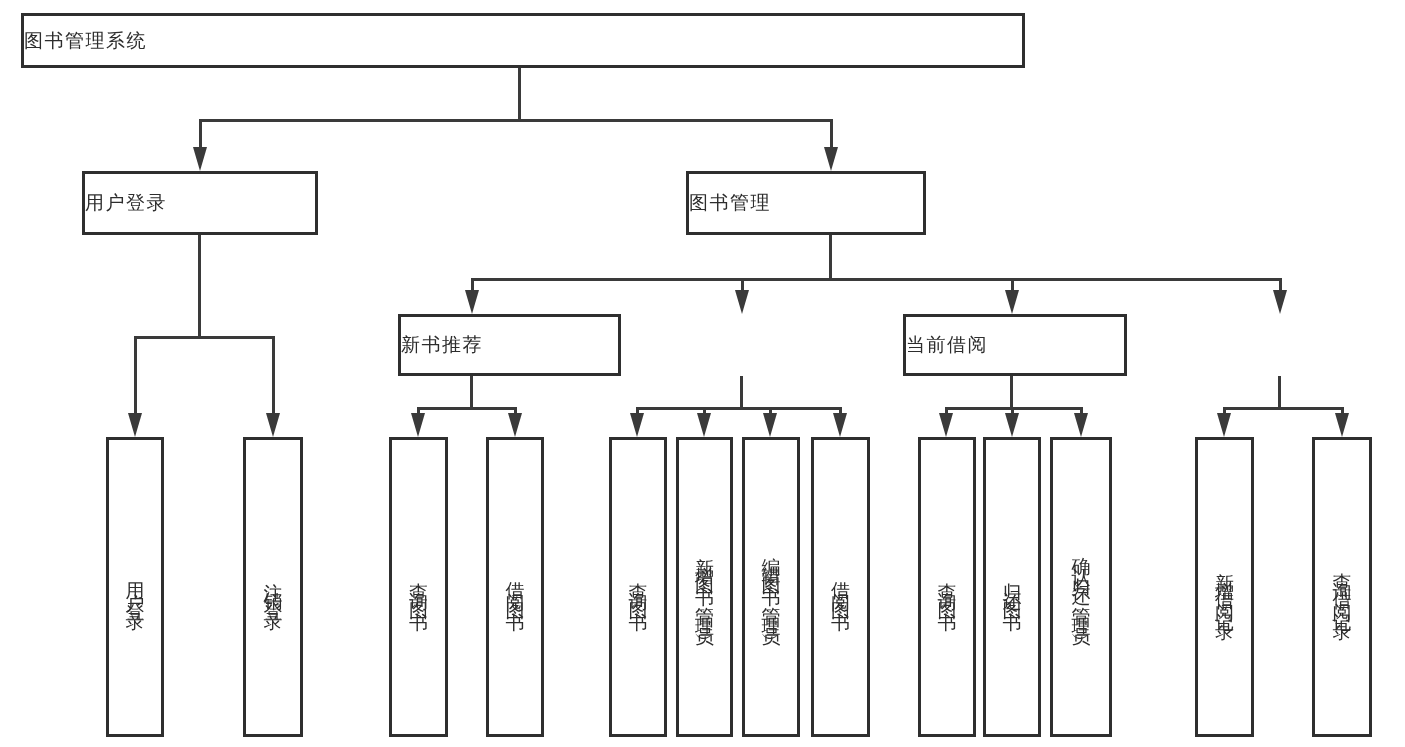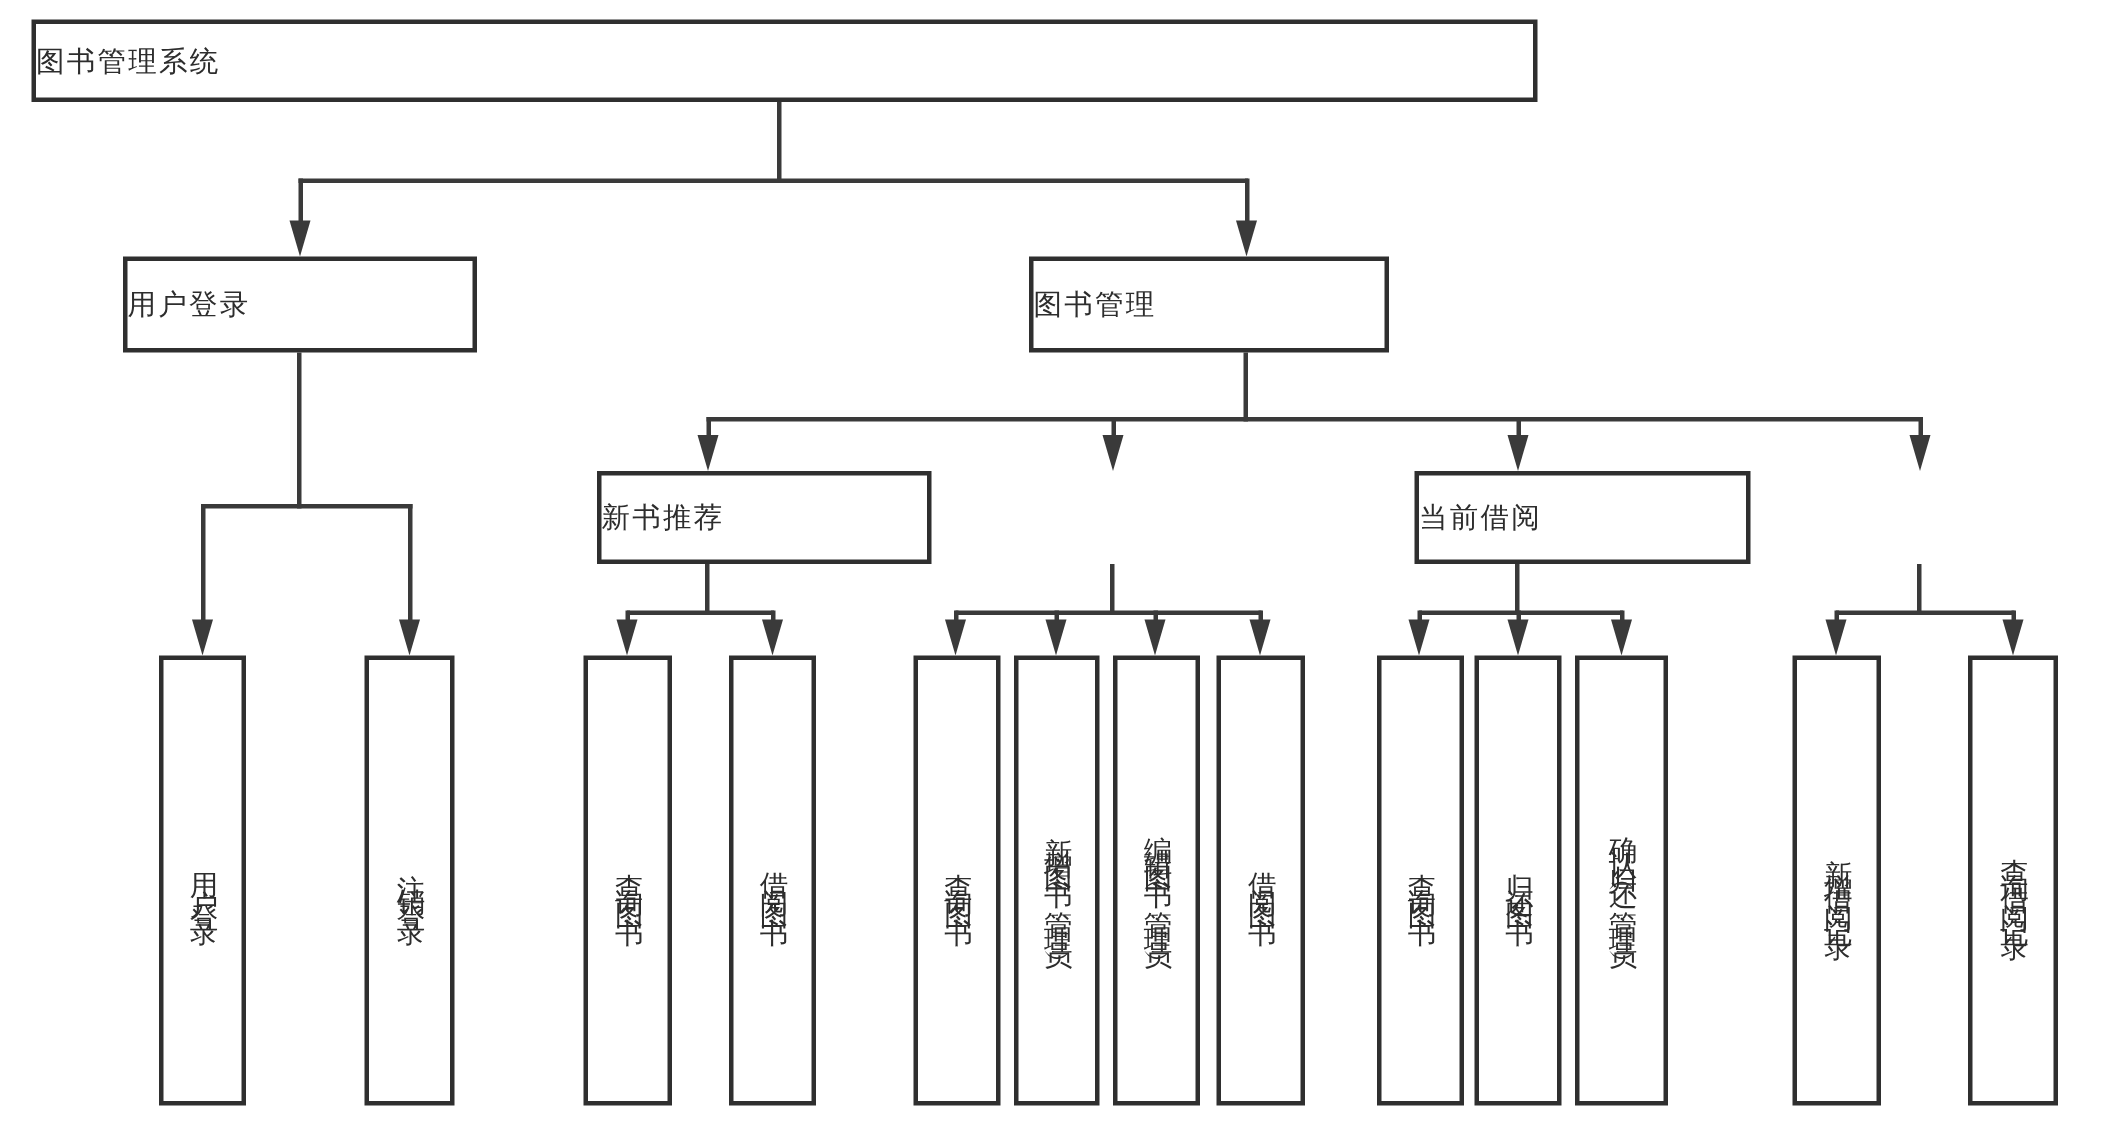--- a/index.html
+++ b/index.html
@@ -78,21 +78,21 @@
   <i class="vl" style="left:741px; top:278px; height:16px;"></i>
   <i class="ah" style="left:735px; top:290px;"></i>
   <i class="vl" style="left:1011px; top:278px; height:16px;"></i>
   <i class="ah" style="left:1005px; top:290px;"></i>
   <i class="vl" style="left:1279px; top:278px; height:16px;"></i>
   <i class="ah" style="left:1273px; top:290px;"></i>
 
   <div class="box" style="left:362px; top:314px; width:223px; height:62px;margin-left:36px;">
     <span>新书推荐</span>
   </div>
-  <div class="box" style="left:903px; top:314px; width:224px; height:62px;margin-left:40px;">
+  <div class="box" style="left:903px; top:314px; width:224px; height:62px;">
     <span>当前借阅</span>
   </div>
 
   <i class="vl" style="left:470px; top:376px; height:34px;"></i>
   <i class="hl" style="left:418px; top:407px; width:98px;"></i>
   <i class="vl" style="left:417px; top:407px; height:12px;"></i>
   <i class="ah" style="left:411px; top:413px;"></i>
   <i class="vl" style="left:514px; top:407px; height:12px;"></i>
   <i class="ah" style="left:508px; top:413px;"></i>
 

